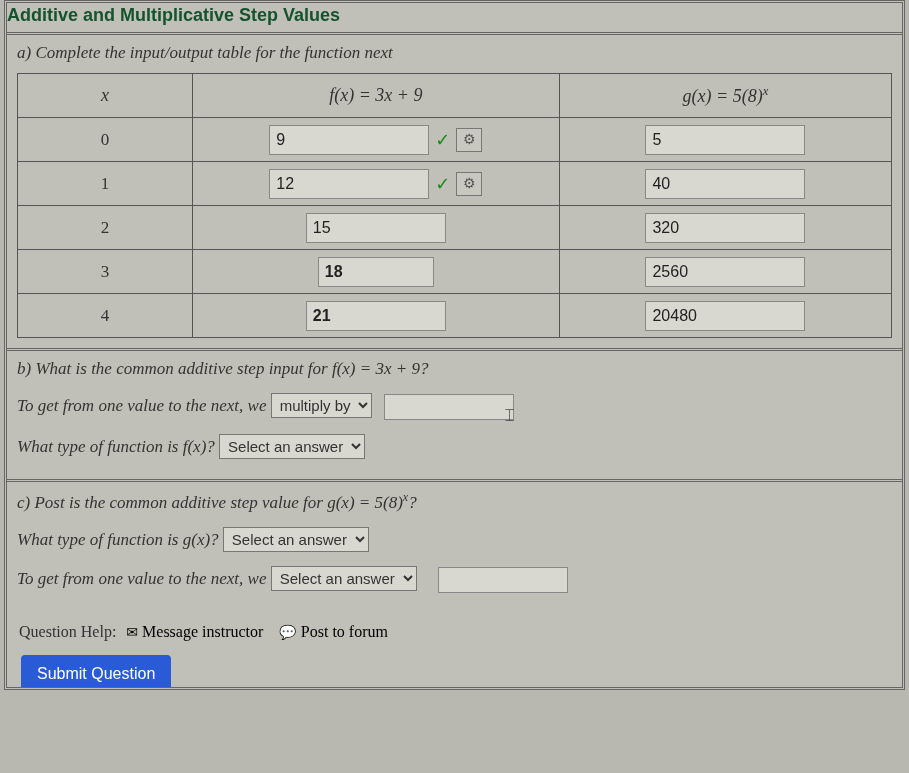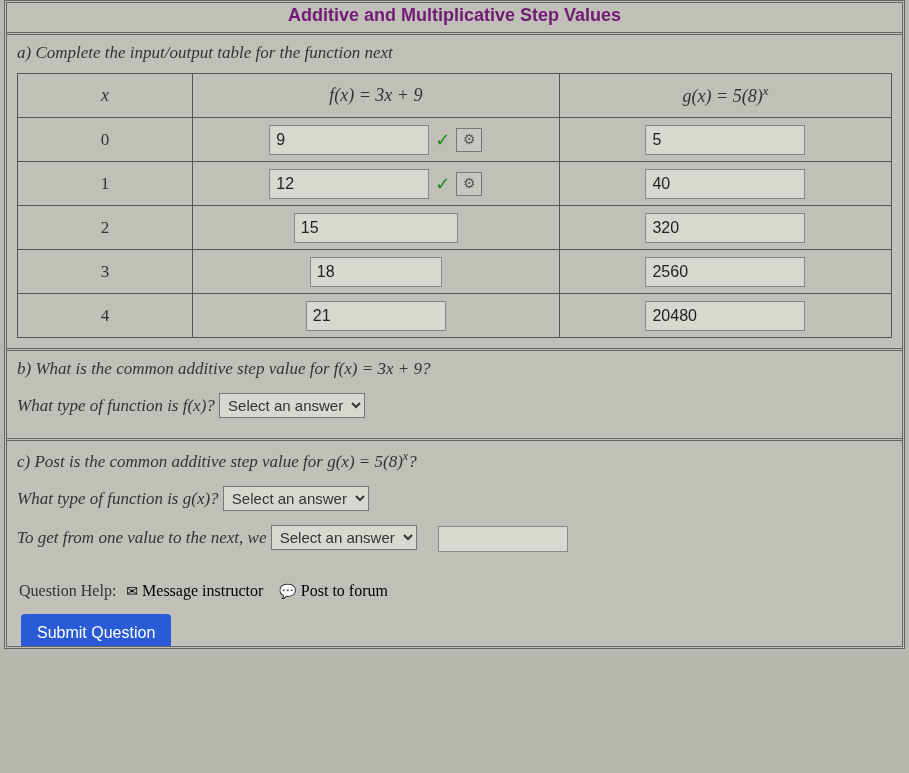--- a/index.html
+++ b/index.html
@@ -10,26 +10,26 @@
     background: #b8b8b0;
     width: 909px;
     color: #333;
   }
   .outer {
     border: 3px double #666;
     margin: 0 4px;
     background: #c0c0b8;
   }
   .section-title {
-    text-align: center;
+    text-align: left;
     font-family: Arial, sans-serif;
     font-weight: bold;
     font-size: 18px;
     padding: 2px 0 6px 0;
-    color: #701a75;
+    color: #14532d;
   }
   .part {
     border-top: 3px double #666;
     padding: 8px 10px 10px 10px;
     font-style: italic;
     font-size: 17px;
     color: #333;
   }
   table.io {
     width: 100%;
@@ -183,43 +183,52 @@
             <input class="ans" value="12" style="">
             <span class="check">✓</span>
             <span class="retry-btn">⚙</span>
           </span>
         </td>
         <td><input class="ans" value="40" style=""></td>
       </tr>
 
       <tr>
         <td>2</td>
-        <td><input class="ans" style="width: 164px;" value="15"></td>
+        <td><input class="ans" style="width: 140px;" value="15"></td>
         <td><input class="ans" value="320" style=""></td>
       </tr>
 
       <tr>
         <td>3</td>
-        <td><input class="ans" style="width: 132px;" value="18"></td>
+        <td><input class="ans" style="width: 116px; font-weight: bold;" value="18"></td>
         <td><input class="ans" value="2560" style=""></td>
       </tr>
 
       <tr>
         <td>4</td>
-        <td><input class="ans" style="width: 140px;" value="21"></td>
+        <td><input class="ans" style="width: 140px; font-weight: bold;" value="21"></td>
         <td><input class="ans" value="20480" style=""></td>
       </tr>
     </tbody>
       </table>
   </div>
 
   
   <div class="part">
-    <span>b) What is the common additive step value for </span><span class="math">f(x) = 3x + 9</span><span>?</span>
-
+    <span>b) What is the common additive step input for </span><span class="math">f(x) = 3x + 9</span><span>?</span>
+
+    <div class="line">
+      <span>To get from one value to the next, we </span>
+      <select class="sel">
+        <option>multiply by</option>
+        <option>add</option>
+      </select>
+      &nbsp;
+      <input class="short" value="" style=""><span class="cursor-mark">⌶</span>
+    </div>
 
     <div class="line">
       <span>What type of function is </span><span class="math">f(x)</span><span>? </span>
       <select class="sel">
         <option>Select an answer</option>
         <option>Linear</option>
         <option>Exponential</option>
       </select>
     </div>
   </div>

